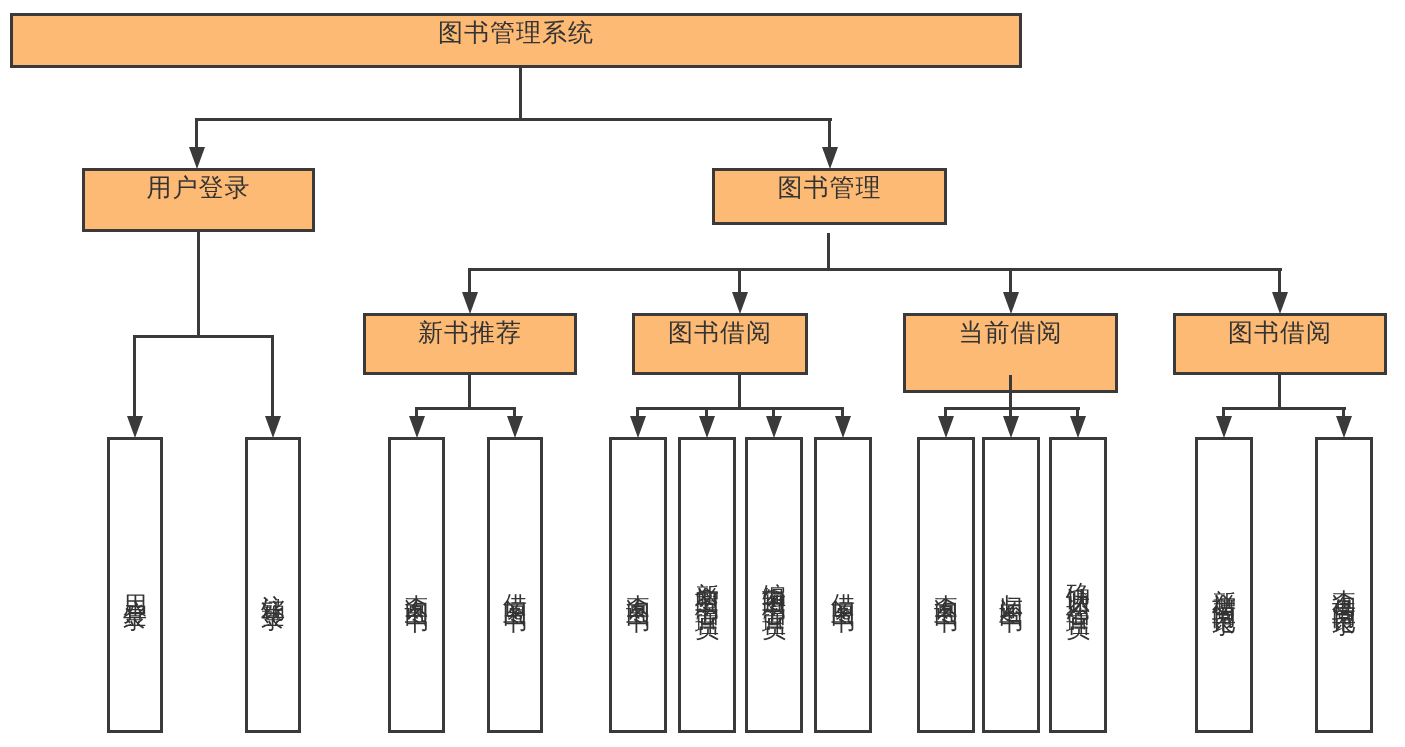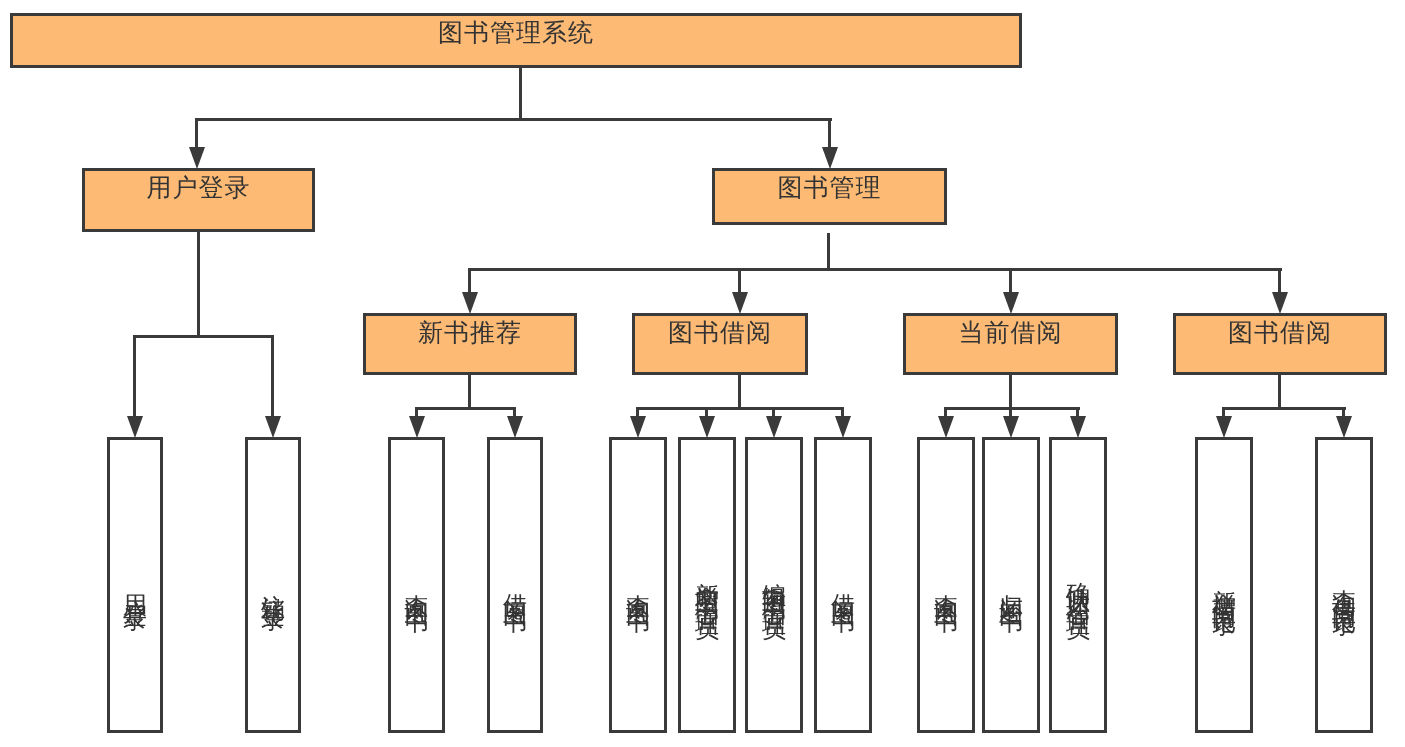--- a/index.html
+++ b/index.html
@@ -73,21 +73,21 @@
   <div class="ah" style="left:1003px;top:292px;"></div>
   <div class="vl" style="left:1278px;top:268px;height:26px;"></div>
   <div class="ah" style="left:1272px;top:292px;"></div>
 
   <div class="box" style="left:363px;top:313px;width:214px;height:62px;">
     <span>新书推荐</span>
   </div>
   <div class="box" style="left:632px;top:313px;width:176px;height:62px;">
     <span>图书借阅</span>
   </div>
-  <div class="box" style="left:903px;top:313px;width:215px;height:62px;">
+  <div class="box" style="left:903px;top:313px;width:215px;height:80px;">
     <span>当前借阅</span>
   </div>
   <div class="box" style="left:1173px;top:313px;width:214px;height:62px;">
     <span>图书借阅</span>
   </div>
 
   <div class="vl" style="left:468px;top:375px;height:32px;"></div>
   <div class="hl" style="left:415px;top:407px;width:101px;"></div>
   <div class="vl" style="left:415px;top:407px;height:12px;"></div>
   <div class="ah" style="left:409px;top:416px;"></div>

